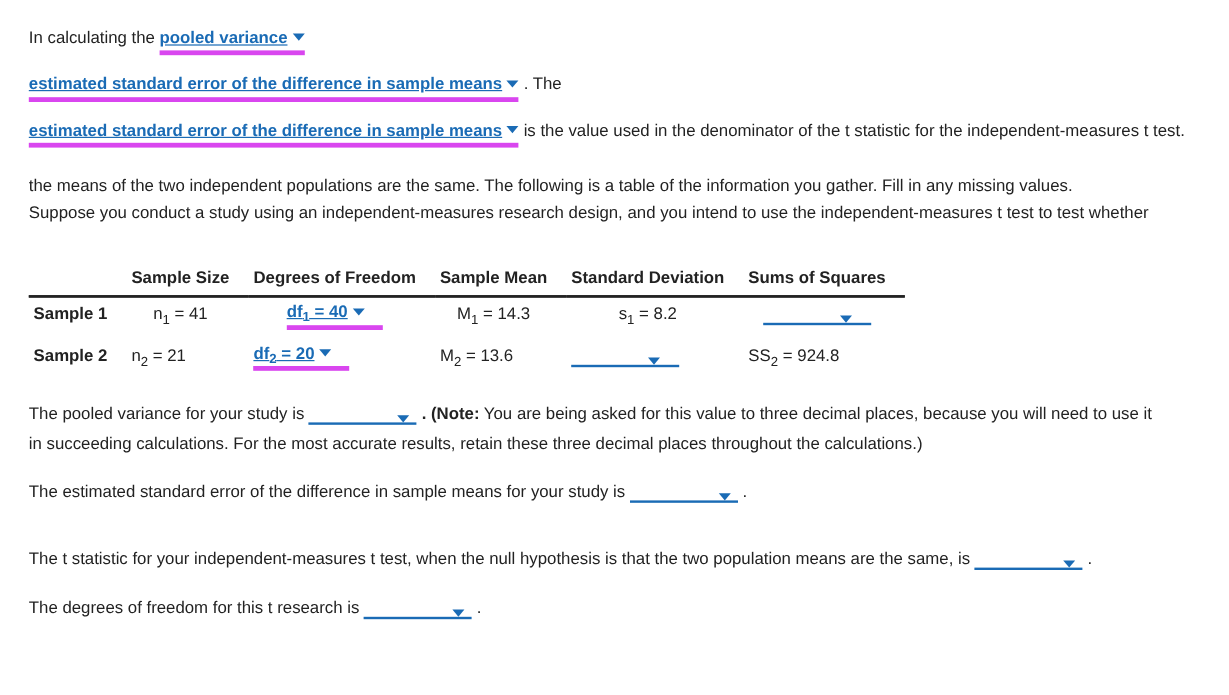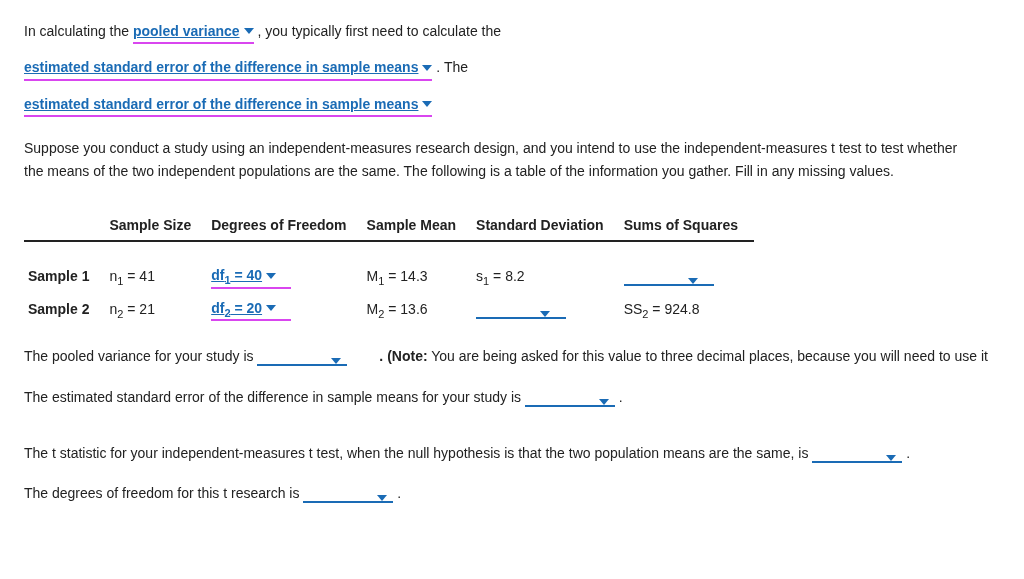--- a/index.html
+++ b/index.html
@@ -17,21 +17,21 @@
     .inline-link {
       color: #1a6bb5;
       text-decoration: underline;
       font-weight: bold;
       cursor: pointer;
       text-align: center;
     }
     .dropdown-inline {
       display: inline-flex;
       align-items: center;
-      border-bottom: 2px solid #d946ef;
+      border-bottom: 4px solid #d946ef;
       min-width: 80px;
       cursor: pointer;
     }
     .dropdown-inline span.label {
       color: #1a6bb5;
       font-weight: bold;
       text-decoration: underline;
     }
     .dropdown-inline .arrow {
       display: inline-block;
@@ -74,72 +74,72 @@
       font-size: 14px;
       padding: 4px 16px 4px 4px;
       text-align: right;
       border-bottom: 2px solid #222;
     }
     table td {
       padding: 4px 16px 4px 4px;
       vertical-align: middle;
     }
     table tr:first-child td {
-      padding-top: 22px;
+      padding-top: 0;
+      text-align: center;
     }
     .row-label {
       font-weight: bold;
     }
     .sub {
       font-size: 11px;
       vertical-align: sub;
       line-height: 0;
     }
     .note-bold {
       font-weight: bold;
-      margin-left: 28px;
     }
     .line-block {
       margin-bottom: 18px;
     }
   </style>
 </head>
 <body>
 
 <div class="paragraph">
   <span>In calculating the</span>
   <span> </span>
   <span class="dropdown-inline">
     <span class="label">pooled variance</span>
     <span class="arrow"></span>
   </span>
   <span> </span>
-  <span>, you typically first need to calculate the</span>
 </div>
 
 <div class="paragraph">
   <span class="dropdown-inline">
     <span class="label inline-link">estimated standard error of the difference in sample means</span>
     <span class="arrow"></span>
   </span>
   <span> </span>
   <span>. The</span>
 </div>
 
 <div class="paragraph section-gap">
   <span class="dropdown-inline">
     <span class="label inline-link">estimated standard error of the difference in sample means</span>
     <span class="arrow"></span>
   </span>
   <span> </span>
+  <span>is the value used in the denominator of the t statistic for the independent-measures t test.</span>
 </div>
 
 <div class="paragraph big-gap">
+  <div>the means of the two independent populations are the same. The following is a table of the information you gather. Fill in any missing values.</div>
   <div>Suppose you conduct a study using an independent-measures research design, and you intend to use the independent-measures t test to test whether</div>
-  <div>the means of the two independent populations are the same. The following is a table of the information you gather. Fill in any missing values.</div>
 </div>
 
 <table>
   <thead>
     <tr>
       <th style="min-width:80px;"></th>
       <th>Sample Size</th>
       <th>Degrees of Freedom</th>
       <th>Sample Mean</th>
       <th>Standard Deviation</th>
@@ -204,20 +204,23 @@
   <span>The pooled variance for your study is</span>
   <span> </span>
   <span class="dropdown-blank">
     <span style="min-width:70px;"></span>
     <span class="arrow"></span>
   </span>
   <span> </span>
   <span>
     <span class="note-bold">. (Note:</span> You are being asked for this value to three decimal places, because you will need to use it
   </span>
+  <div style="margin-top:2px;">
+    in succeeding calculations. For the most accurate results, retain these three decimal places throughout the calculations.)
+  </div>
 </div>
 
 <div class="line-block paragraph" style="margin-top:4px;">
   <span>The estimated standard error of the difference in sample means for your study is</span>
   <span> </span>
   <span class="dropdown-blank">
     <span style="min-width:70px;"></span>
     <span class="arrow"></span>
   </span>
   <span> </span>

